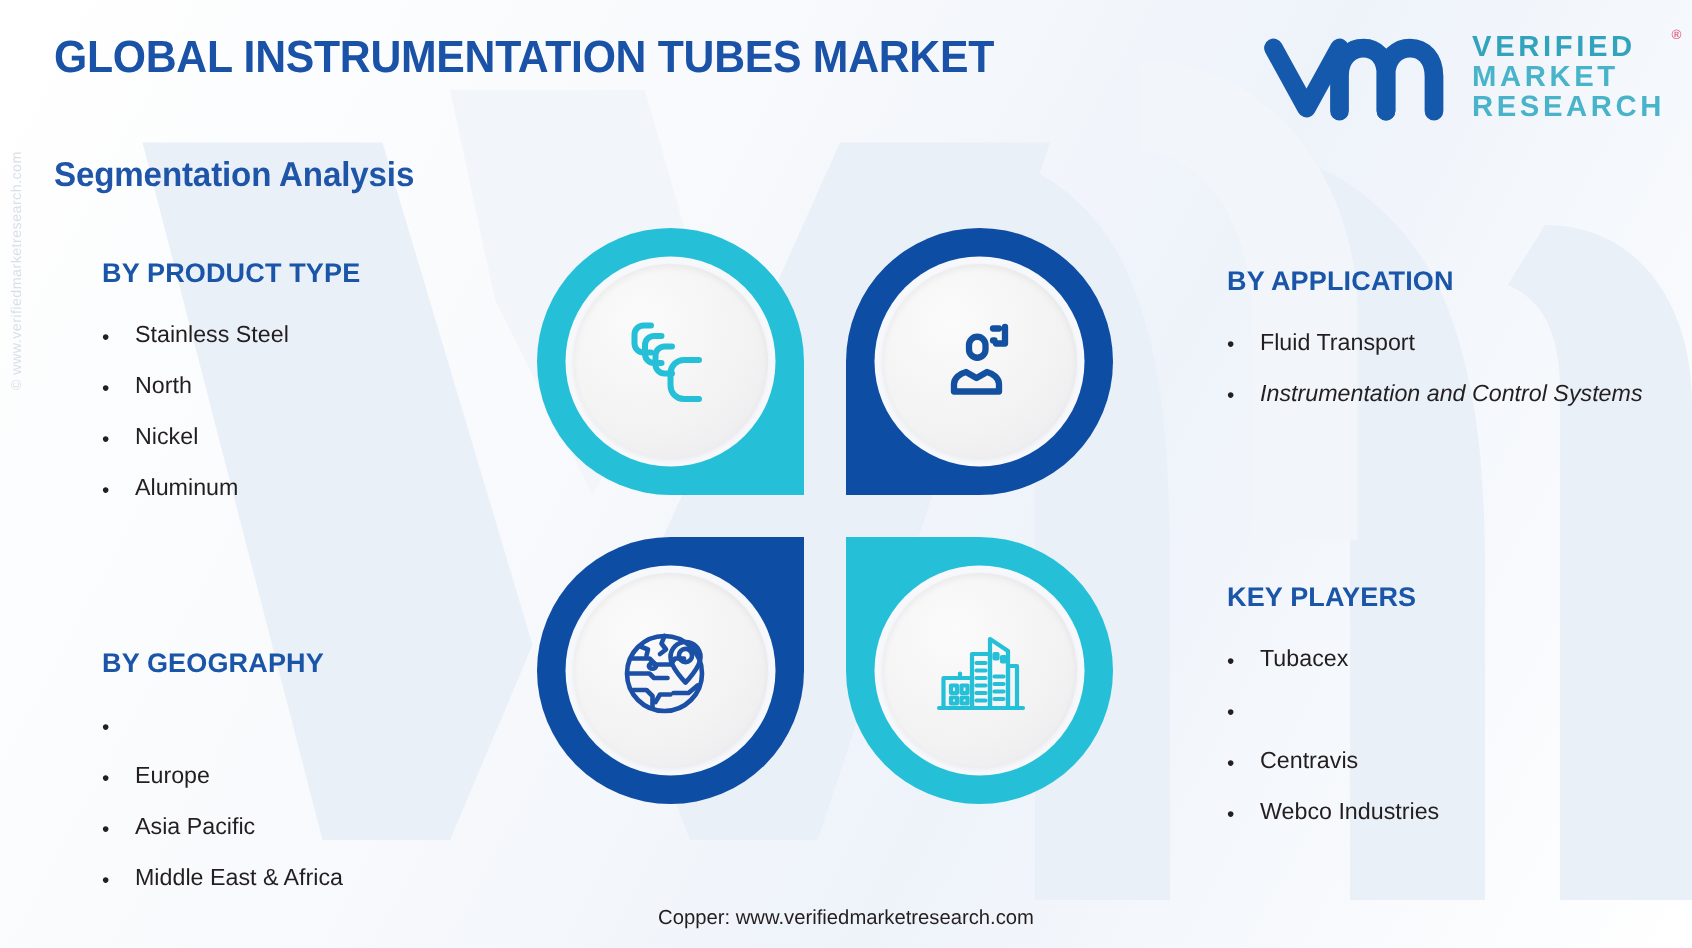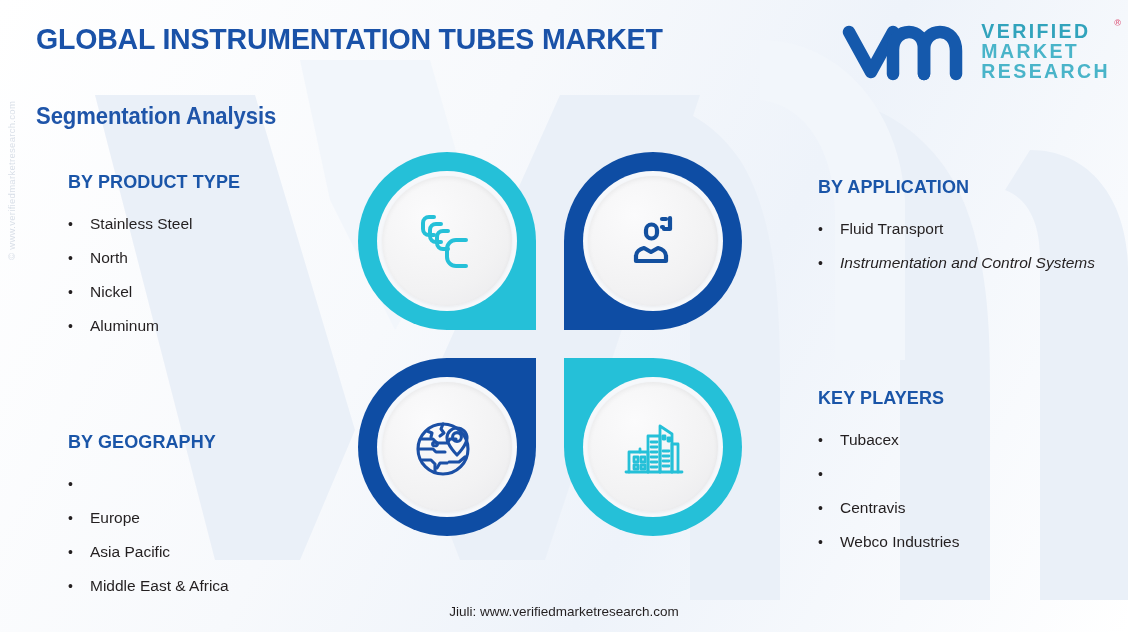--- a/index.html
+++ b/index.html
@@ -421,15 +421,15 @@
               <path d="M48 24 h2 v3 h-2 Z"></path>
               <path d="M20 35 v3"></path>
             </g>
           </svg>
         </div>
       </div>
     </div>
 
   </div>
 
-  <div class="source">Jiuli: www.verifiedmarketresearch.com</div>
+  <div class="source">Copper: www.verifiedmarketresearch.com</div>
 
 </div>
 
 </body></html>

